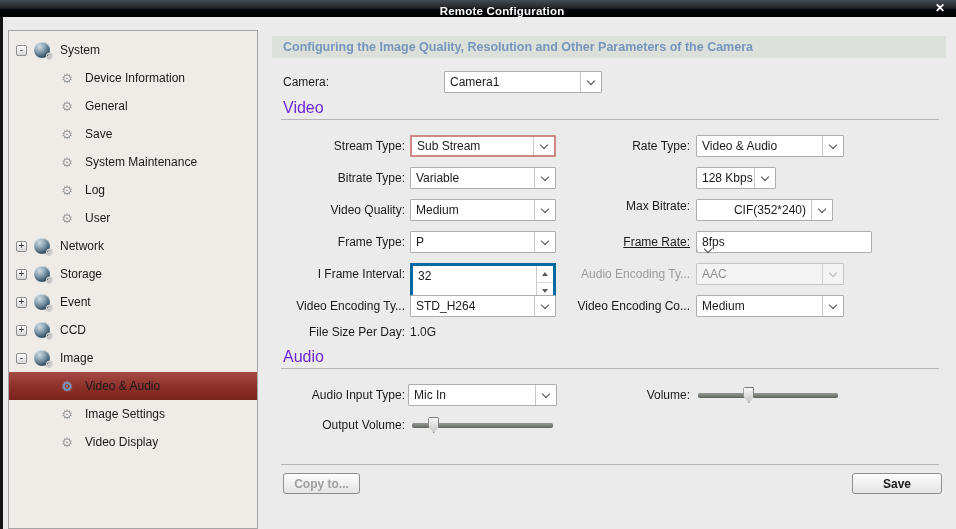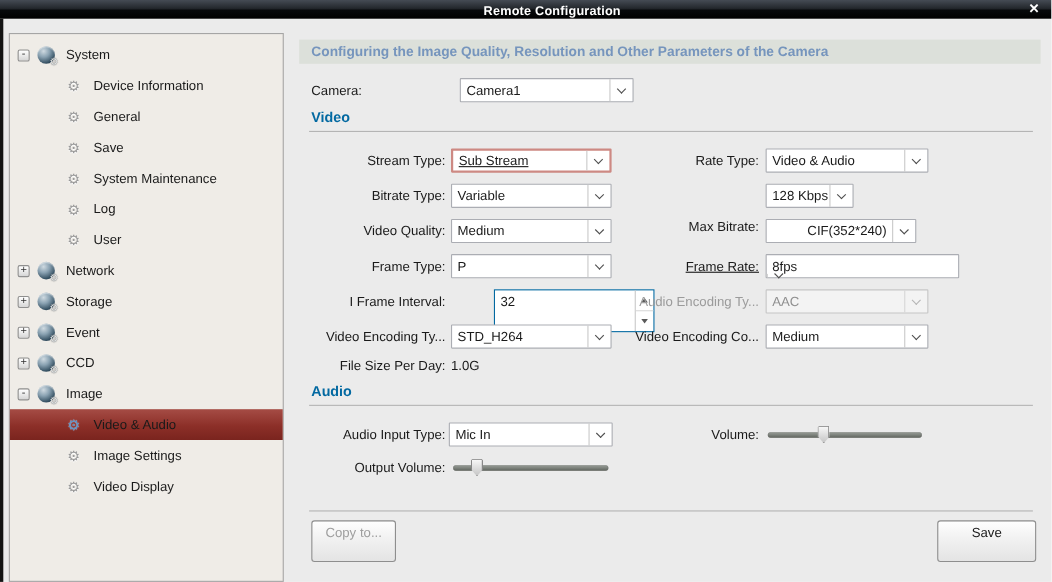--- a/index.html
+++ b/index.html
@@ -37,56 +37,56 @@
   .trow.selected .gear { color:#5f8fc0; text-shadow:0 0 1px #cfe0f0; }
   .tlabel { white-space:nowrap; }
 
   
   .banner { position:absolute; left:272px; top:36px; width:674px; height:22px; background:#dce0da;
     line-height:22px; padding-left:11px; font-weight:bold; font-size:12.5px; color:#7695bd; }
   .lbl { position:absolute; height:22px; line-height:22px; text-align:right; white-space:nowrap; }
   .lbl.left-col { left:270px; width:135px; }
   .lbl.right-col { left:548px; width:142px; }
   .lbl.disabled { color:#9b9b9b; }
-  .sec-h { position:absolute; left:283px; font-weight:bold; font-size:13px; color:#0369a1; }
+  .sec-h { position:absolute; left:283px; font-weight:normal; font-size:16px; color:#6d28d9; }
   .hline { position:absolute; left:281px; width:658px; height:1px; background:#b4b4b4; }
 
   .sel { position:absolute; height:22px; background:#fff; border:1px solid #abadb3; display:flex; border-radius:1px; }
   .sel .val { flex:1; padding:0 5px; line-height:20px; white-space:nowrap; overflow:hidden; }
   .sel .abox { width:21px; border-left:1px solid #c9c9c9; display:flex; align-items:center; justify-content:center; }
   .chev { width:6px; height:6px; border-right:1.5px solid #4e4e4e; border-bottom:1.5px solid #4e4e4e;
     transform:rotate(45deg); margin-top:-3px; }
   .sel.focused { border:2px solid #cd8983; }
-  .sel.focused .val { line-height:18px;text-decoration:underline; }
+  .sel.focused .val { line-height:18px; }
   .sel.disabled { background:#f3f3f3; border-color:#c6c6c6; }
   .sel.disabled .val { color:#8f8f8f; }
   .sel.disabled .abox { border-left-color:#d6d6d6; }
   .sel.disabled .chev { border-color:#b5b5b5; }
 
-  .spin { position:absolute; height:39px; background:#fff; border:1px solid #0369a1; display:flex;margin-left:39px; }
+  .spin { position:absolute; height:39px; background:#fff; border:3px solid #0369a1; display:flex; }
   .spin .val { flex:1; padding:0 5px; line-height:20px; }
   .spin .btns { width:17px; border-left:1px solid #c9c9c9; display:flex; flex-direction:column; }
   .spin .btns > div { flex:1; display:flex; align-items:center; justify-content:center; cursor:pointer; }
   .spin .btns .up { border-bottom:1px solid #d9d9d9; }
   .tri-up { width:0; height:0; border-left:3px solid transparent; border-right:3px solid transparent;
     border-bottom:4px solid #5a5a5a; }
   .tri-down { width:0; height:0; border-left:3px solid transparent; border-right:3px solid transparent;
     border-top:4px solid #5a5a5a; }
 
   .slider { position:absolute; height:22px; }
   .slider .track { position:absolute; left:0; right:0; top:9px; height:5px; border-radius:3px;
     background:linear-gradient(180deg,#9aa099 0%,#767b75 60%,#63685f 100%); box-shadow:inset 0 0 1px #555; }
   .slider .thumb { position:absolute; top:3px; width:11px; height:16px;
     background:linear-gradient(180deg,#fbfbfb 0%,#dcdcdc 55%,#c3c3c3 100%);
     box-shadow:inset 0 0 0 1px #7d7d7d;
     clip-path:polygon(12% 0,88% 0,100% 10%,100% 60%,50% 100%,0 60%,0 10%); cursor:pointer; }
 
-  .btn { position:absolute; height:38px; border:1px solid #8e8e8e; border-radius:3px;
+  .btn { position:absolute; height:21px; border:1px solid #8e8e8e; border-radius:3px;
     background:linear-gradient(180deg,#fefefe 0%,#f1f1f1 45%,#e4e4e4 100%);
-    text-align:center; line-height:21px; cursor:pointer; }
+    text-align:center; line-height:21px; cursor:pointer;font-weight:bold; }
   .btn.disabled { color:#9e9e9e; }
   .plain { position:absolute; height:16px; line-height:16px; white-space:nowrap; }
 </style>
 </head>
 <body>
 
 <div id="win">
 
   <div class="titlebar">
     <span class="ttl">Remote Configuration</span>
@@ -175,21 +175,21 @@
         <span class="gear">⚙</span>
         <span class="tlabel">Video Display</span>
       </div>
 
     </div>
   </div>
 
   <div class="banner">Configuring the Image Quality, Resolution and Other Parameters of the Camera</div>
 
   <div class="lbl" style="left:283px; top:71px; text-align:left;">Camera:</div>
-  <div class="sel" style="left:418px; top:71px; width:158px;">
+  <div class="sel" style="left:444px; top:71px; width:158px;">
     <span class="val">Camera1</span>
     <span class="abox">
         <span class="chev"></span>
       </span>
   </div>
 
   <div class="sec-h" style="top:99px;">Video</div>
   <div class="hline" style="top:119px;"></div>
 
   <div class="lbl left-col" style="top:135px;">Stream Type:</div>

